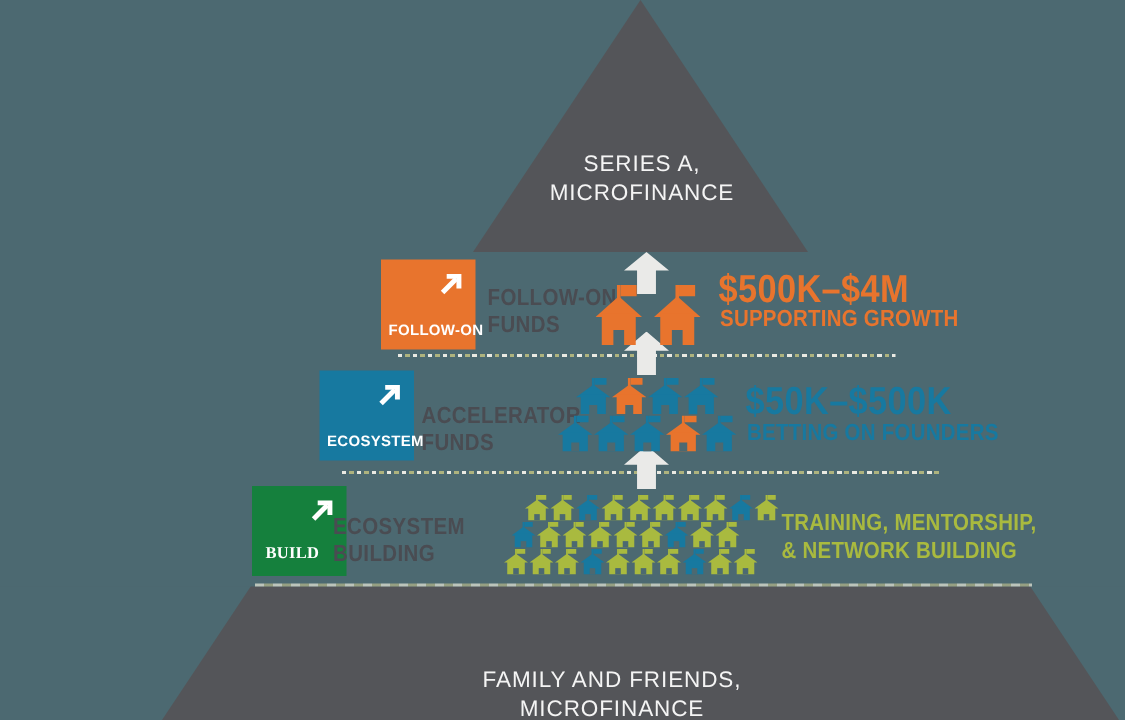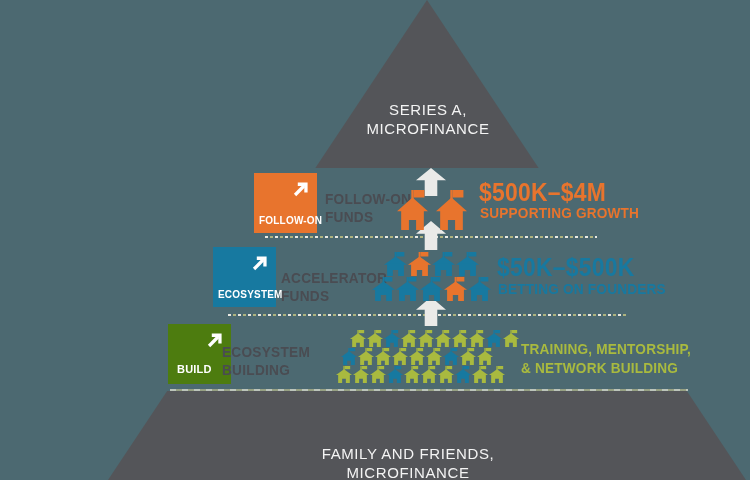--- a/index.html
+++ b/index.html
@@ -19,21 +19,21 @@
   .edge-line{position:absolute;left:170px;top:389px;width:518px;height:2px;
              background:repeating-linear-gradient(90deg,#D8DBCD 0 6px,#A9AE87 6px 12px);opacity:.8;}
   .dash{position:absolute;height:2px;
         background:repeating-linear-gradient(90deg,#E9E9E2 0 3px,rgba(0,0,0,0) 3px 5px,#AEB37E 5px 8px,rgba(0,0,0,0) 8px 10px);}
   .dash1{left:265px;top:236px;width:332px;}
   .dash2{left:228px;top:314px;width:400px;}
 
   .chip{position:absolute;width:63px;height:60px;}
   .chip.c1{left:254px;top:173px;background:#E8742D;}
   .chip.c2{left:213px;top:247px;background:#1779A0;}
-  .chip.c3{left:168px;top:324px;background:#4d7c0f;}
+  .chip.c3{left:168px;top:324px;background:#15803d;font-family:Liberation Serif, serif;}
   .chip svg{position:absolute;top:5px;right:5px;width:22px;height:22px;}
   .chip-label{position:absolute;left:5px;bottom:7px;color:#fff;font-weight:bold;
               font-size:10px;letter-spacing:0.2px;white-space:nowrap;}
   .chip.c3 .chip-label{left:9px;bottom:9px;font-size:11px;}
 
   .tier-title{position:absolute;font-weight:bold;font-size:15.5px;line-height:17.5px;
               color:#4A4C52;letter-spacing:0.3px;transform:scaleX(0.88);transform-origin:0 0;white-space:nowrap;}
   .tt1{left:325px;top:190px;}
   .tt2{left:281px;top:269px;}
   .tt3{left:222px;top:343px;}

